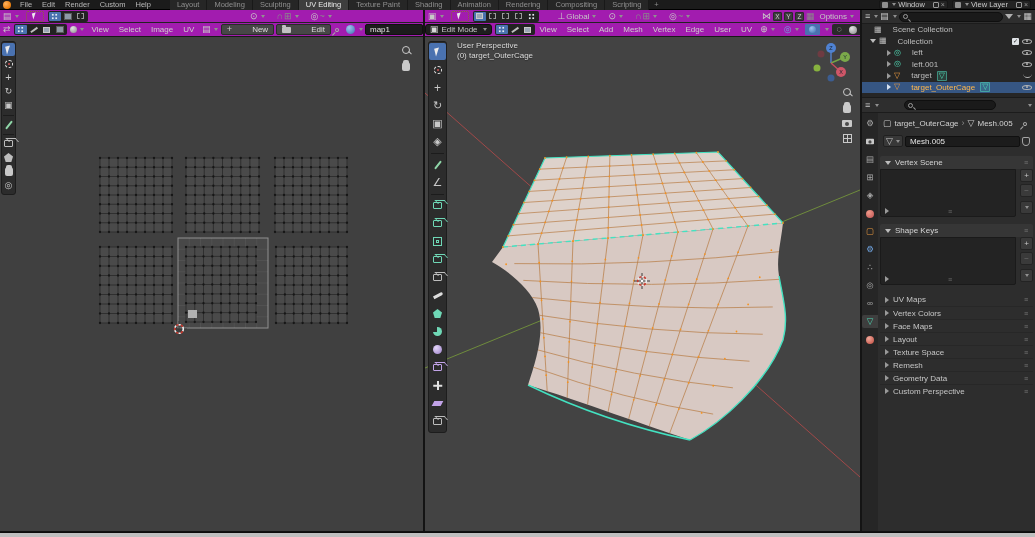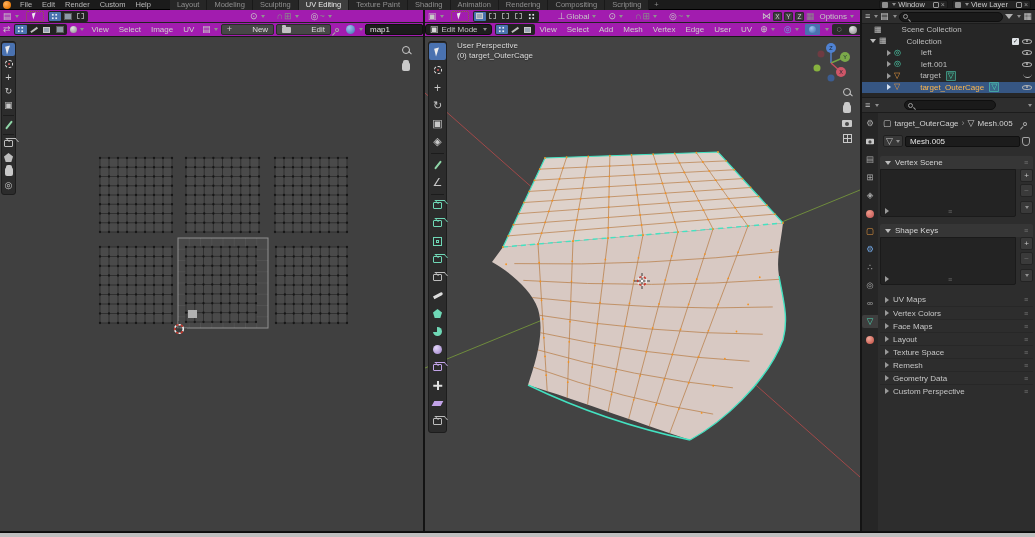--- a/index.html
+++ b/index.html
@@ -114,21 +114,21 @@
   .magw::after{content:"";position:absolute;left:7px;top:7px;width:3.5px;height:1.4px;background:#c9c9c9;transform:rotate(45deg)}
 
   
   .outliner{position:absolute;left:862px;top:10px;width:173px;height:87px;background:#262626;overflow:hidden}
   .out-hdr{height:14px;background:#2e2e2e;border-bottom:1px solid #1c1c1c;display:flex;align-items:center;padding:0 3px;gap:2px}
   .srch{background:#1a1a1a;border:1px solid #0f0f0f;border-radius:6px;height:10px;display:flex;align-items:center;padding:0 3px;gap:2px}
   .mag{width:5px;height:5px;border:1px solid #9a9a9a;border-radius:50%;position:relative;flex:none}
   .mag::after{content:"";position:absolute;width:3px;height:1px;background:#9a9a9a;transform:rotate(45deg);left:4px;top:4.6px}
   .funnel{width:0;height:0;border-left:4px solid transparent;border-right:4px solid transparent;border-top:5px solid #b0b0b0;display:inline-block}
   .orow{height:11.5px;display:flex;align-items:center;font-size:8px;color:#bdbdbd;padding-right:3px}
-  .orow .nm{margin-left:20px}
+  .orow .nm{margin-left:11px}
   .orow.sel{background:#365683;color:#e8e8e8}
   .orow.sel .nm{color:#ffb74d}
   .oic{font-style:normal;font-size:8px;line-height:1;flex:none}
   .oic.tealc{color:#4fd6b2}.oic.orangec{color:#e8983f}.oic.grayc{color:#c0c0c0}
   .badge{display:inline-flex;align-items:center;justify-content:center;margin-left:5px;padding:0 1px;background:rgba(80,220,190,.15);border:1px solid rgba(80,220,190,.5);border-radius:1px}
   .eye{width:10px;height:9px;position:relative;flex:none}
   .eye::before{content:"";position:absolute;left:0;top:2px;right:0;bottom:2px;border:1px solid #b5b5b5;border-radius:50%}
   .eye::after{content:"";position:absolute;left:4px;top:3.6px;width:2px;height:2px;background:#b5b5b5;border-radius:50%}
   .eyec{width:9px;height:5px;border-bottom:1.3px solid #b5b5b5;border-radius:0 0 5px 5px;flex:none}
   .chk{width:7px;height:7px;background:#dfe3e6;border-radius:1px;color:#222;font-size:6px;line-height:7px;text-align:center;flex:none}

